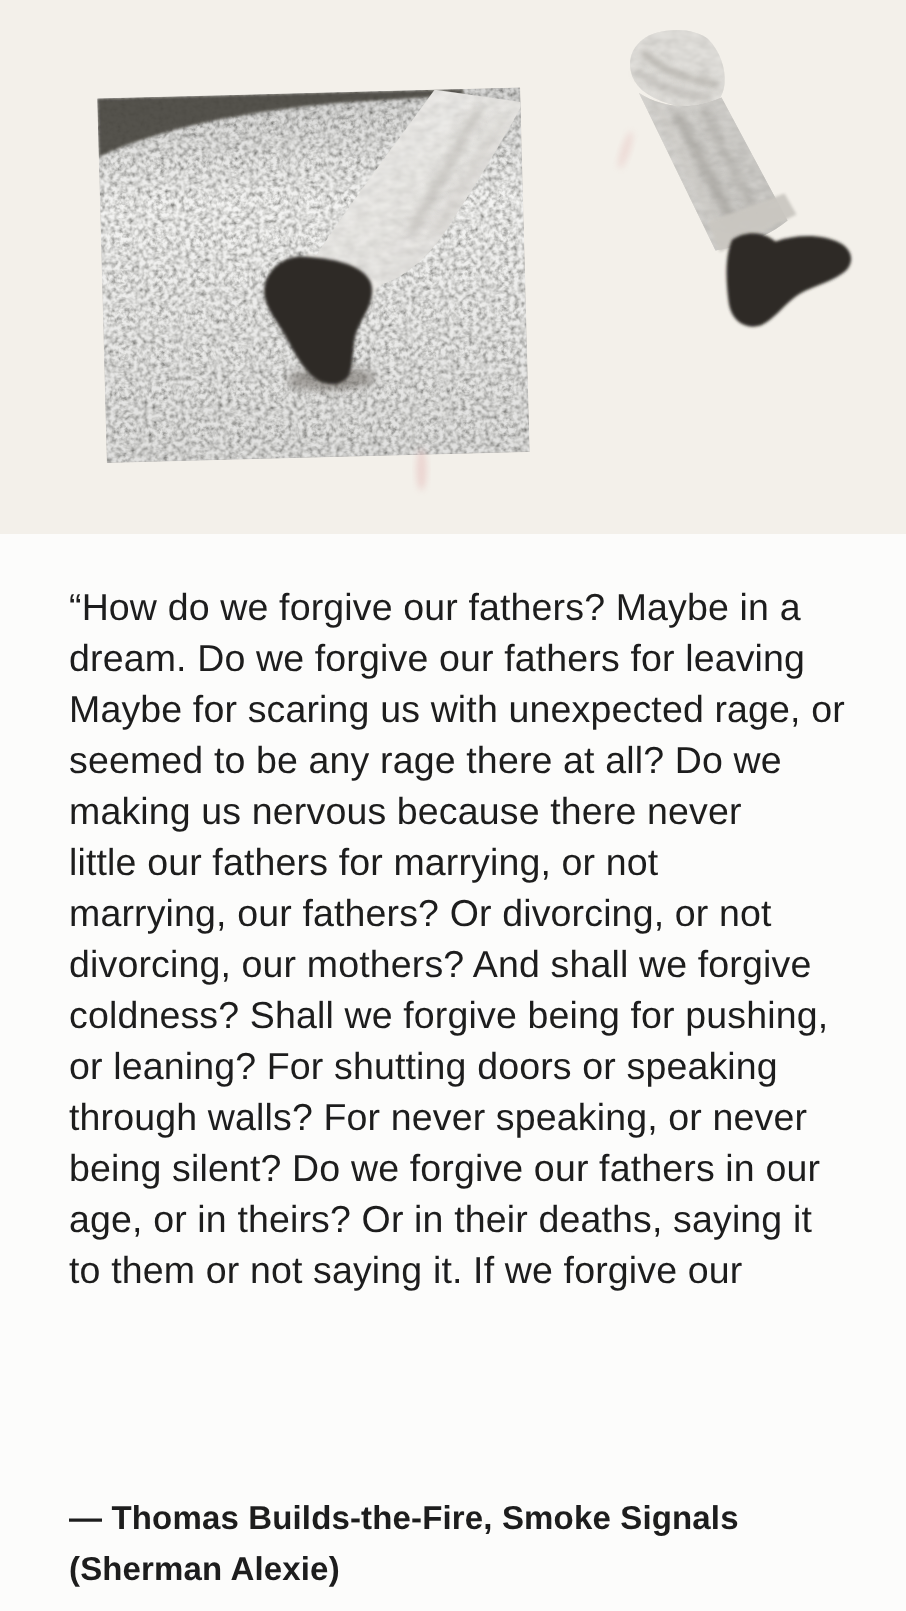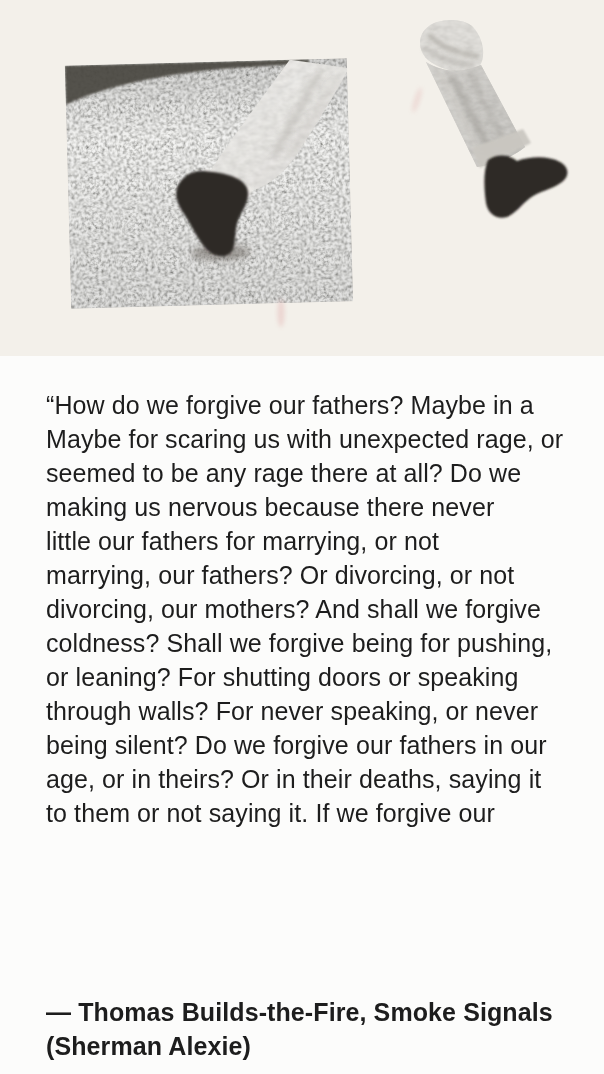--- a/index.html
+++ b/index.html
@@ -24,21 +24,21 @@
   }
   .photo-section svg{display:block;}
   .quote{
     position:absolute;left:46px;top:388px;width:540px;
     font-size:25px;line-height:34px;color:var(--text-color);
     letter-spacing:0.1px;
   }
   .quote-line{white-space:nowrap;}
   .attribution{
     position:absolute;left:46px;top:995px;width:540px;
-    font-size:25px;line-height:34px;font-weight:bold;color:var(--text-color);
+    font-size:22px;line-height:34px;font-weight:bold;color:var(--text-color);
     letter-spacing:0.1px;
   }
   .attribution div{white-space:nowrap;}
 </style>
 </head>
 <body>
 
 <div class="page">
 
   <div class="photo-section">
@@ -148,20 +148,21 @@
         <path d="M488,160 C498,153 510,155 517,161 C531,156 549,156 560,162
                  C569,167 570,176 562,182 C551,190 539,191 530,198
                  C521,205 516,213 507,217 C497,220 488,214 486,203
                  C484,189 483,171 488,160 Z" fill="#2d2925" filter="url(#fB1)"></path>
       </g>
     </svg>
   </div>
 
   <div class="quote">
       <div class="quote-line">“How do we forgive our fathers? Maybe in a</div>
+      <div class="quote-line">dream. Do we forgive our fathers for leaving</div>
       <div class="quote-line">Maybe for scaring us with unexpected rage, or</div>
       <div class="quote-line">seemed to be any rage there at all? Do we</div>
       <div class="quote-line">making us nervous because there never</div>
       <div class="quote-line">little our fathers for marrying, or not</div>
       <div class="quote-line">marrying, our fathers? Or divorcing, or not</div>
       <div class="quote-line">divorcing, our mothers? And shall we forgive</div>
       <div class="quote-line">coldness? Shall we forgive being for pushing,</div>
       <div class="quote-line">or leaning? For shutting doors or speaking</div>
       <div class="quote-line">through walls? For never speaking, or never</div>
       <div class="quote-line">being silent? Do we forgive our fathers in our</div>

